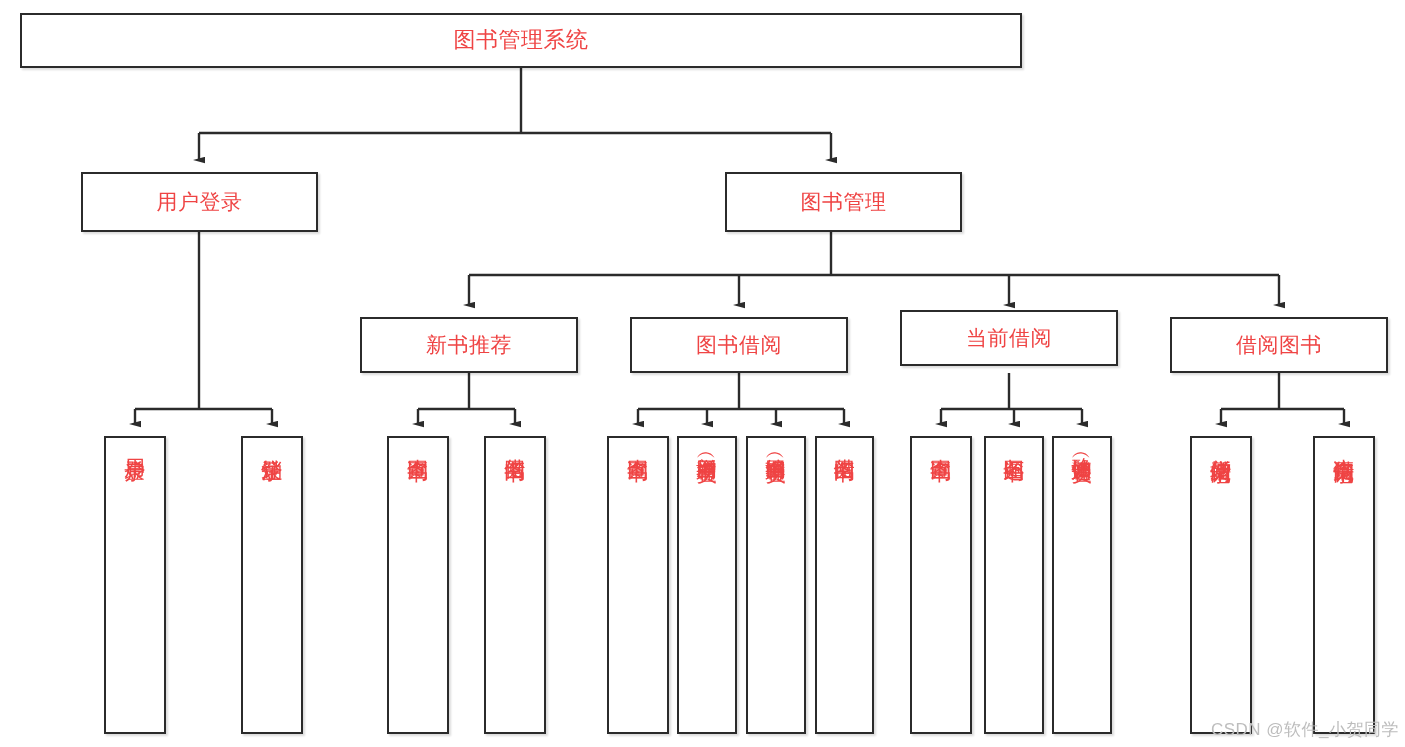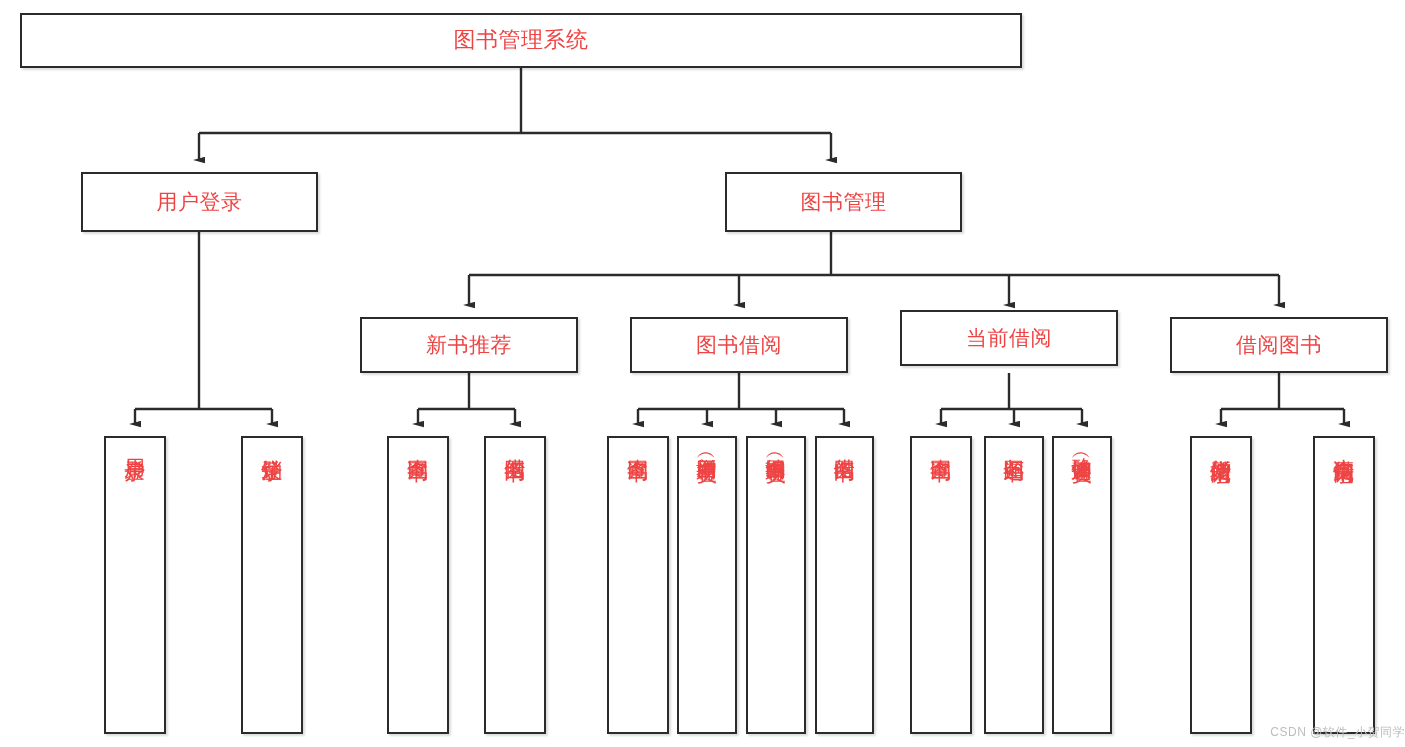--- a/index.html
+++ b/index.html
@@ -63,23 +63,23 @@
     letter-spacing: 1px;
     white-space: normal;
     max-height: 100%;
   }
   .node.vertical.tall-text .node-label {
     font-size: 20px;
     line-height: 1.1;
   }
   #watermark {
     position: absolute;
-    right: 0;
+    right: 6px;
     bottom: 6px;
-    font-size: 12px;
+    font-size: 17px;
     color: #bdbdbd;
     letter-spacing: 0.5px;
     white-space: nowrap;
     z-index: 5;
   }
 </style>
 </head>
 <body>
 
 <div id="diagram-root">

